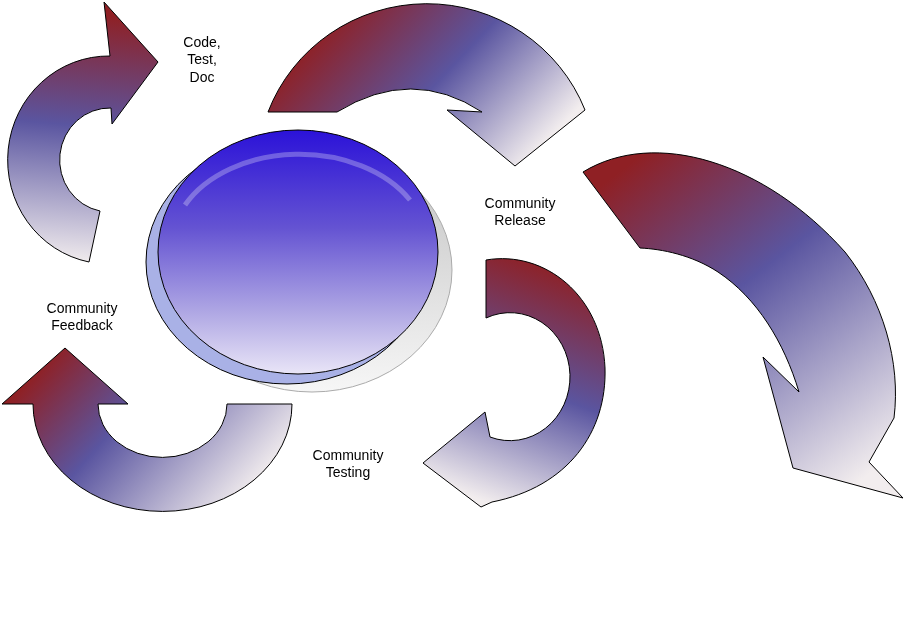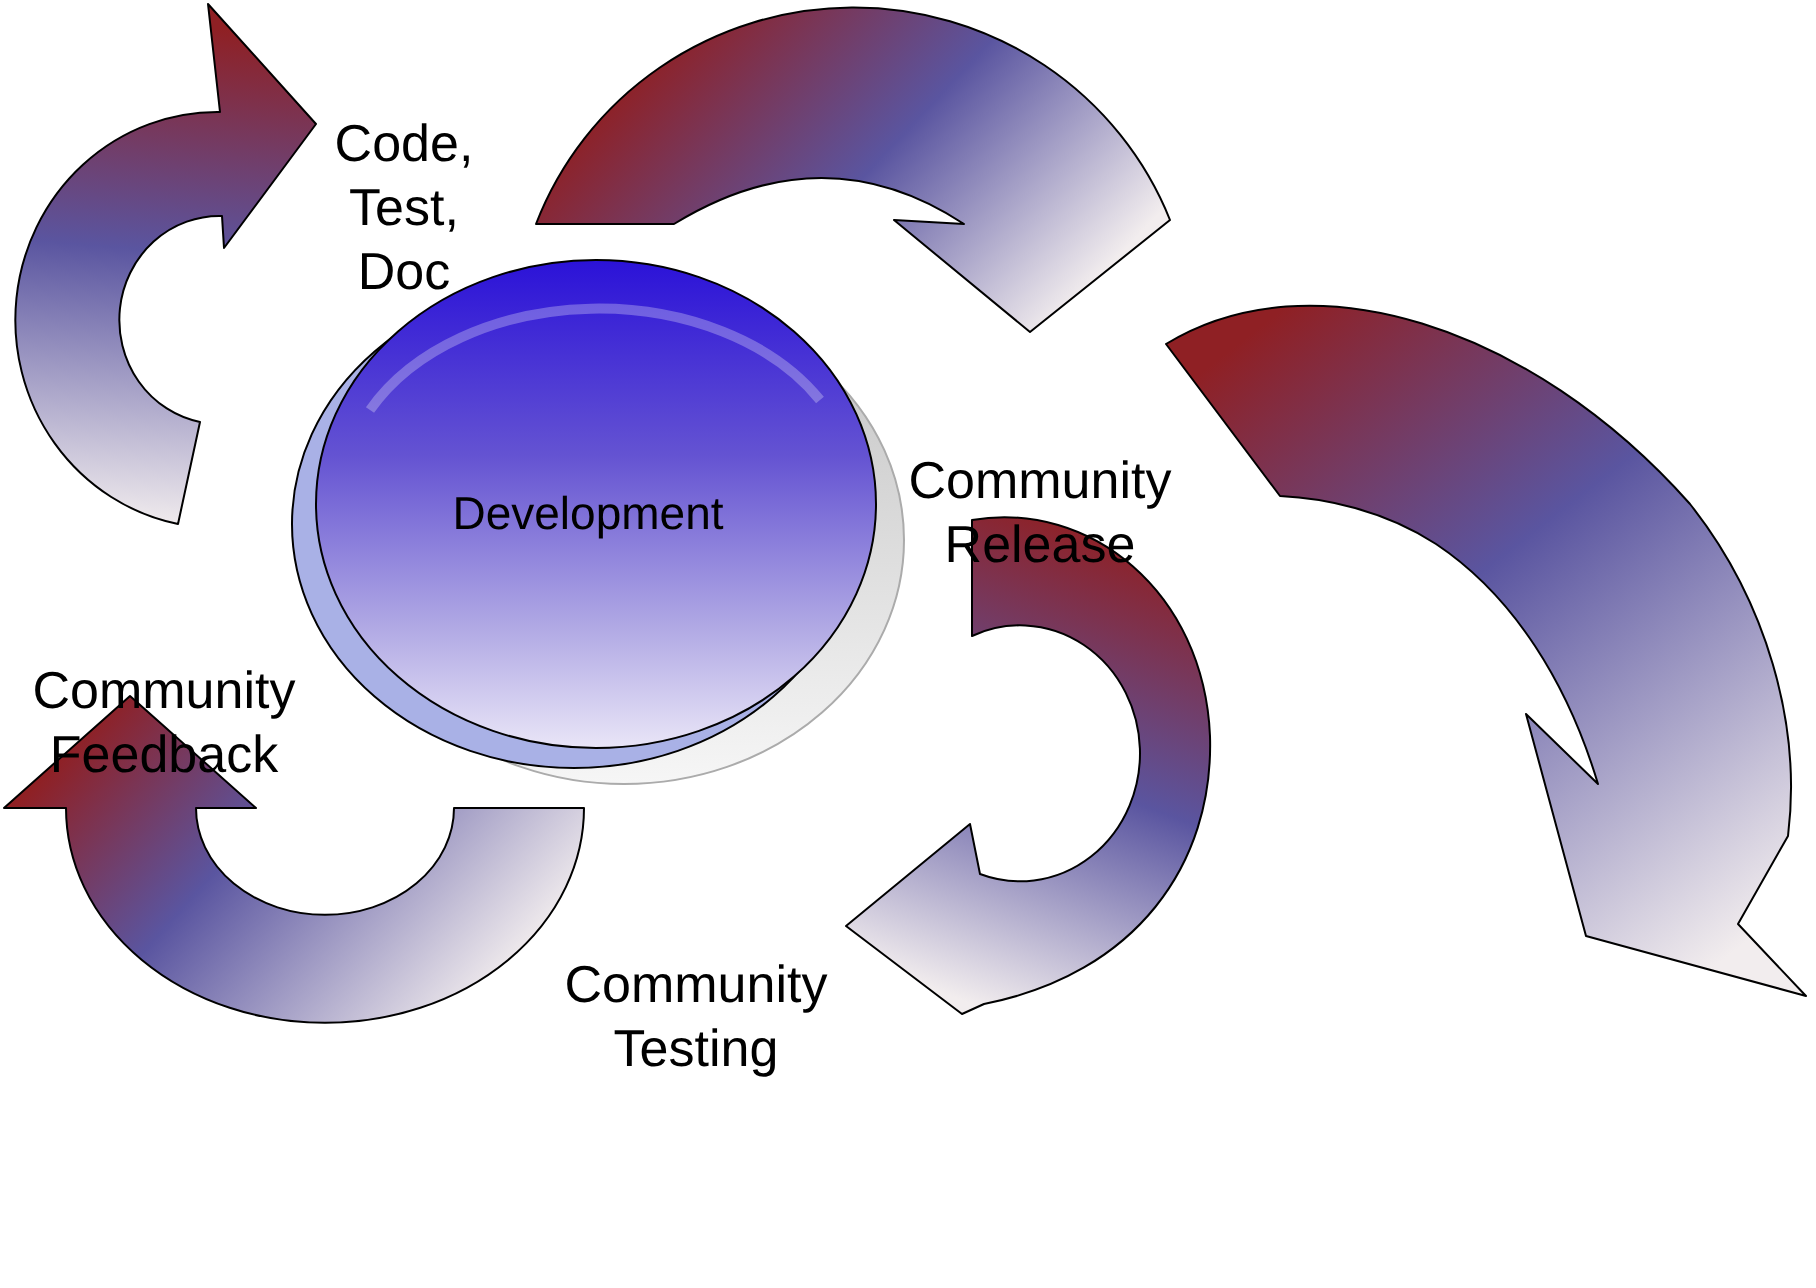--- a/index.html
+++ b/index.html
@@ -7,21 +7,21 @@
     position:relative; width:908px; height:644px;
     background:#ffffff; overflow:hidden;
     font-family:"Liberation Sans", sans-serif;
   }
   #arrow-layer { position:absolute; left:0; top:0; }
   .lbl {
     position:absolute; transform:translate(-50%,-50%);
     text-align:center; white-space:pre-line; color:#000;
     line-height:1.24; letter-spacing:0px;
   }
-  .lbl-step { font-size:26px;margin-top:44px; }
+  .lbl-step { font-size:14px; }
   .lbl-center { font-size:23px; }
   .lbl-big {
     font-size:44px; line-height:60px;
     text-shadow:2px 2px 2px #9a9a9a;
   }
   path, ellipse { stroke-linejoin:round; }
 </style>
 </head>
 <body>
 
@@ -96,21 +96,20 @@
     <path d="M 185,205 A 128,92 0 0 1 410,200" fill="none" stroke="rgba(255,255,255,0.28)" stroke-width="5"></path>
   </svg>
 
   <div class="lbl lbl-step" style="left:202px; top:60px;">Code,
 Test,
 Doc</div>
 
   <div class="lbl lbl-step" style="left:520px; top:212px;">Community
 Release</div>
 
-  <div class="lbl lbl-center" style="left:294px; top:257px;">Development</div>
 
   <div class="lbl lbl-step" style="left:82px; top:317px;">Community
 Feedback</div>
 
   <div class="lbl lbl-step" style="left:348px; top:464px;">Community
 Testing</div>
 
 
 </div>
 

